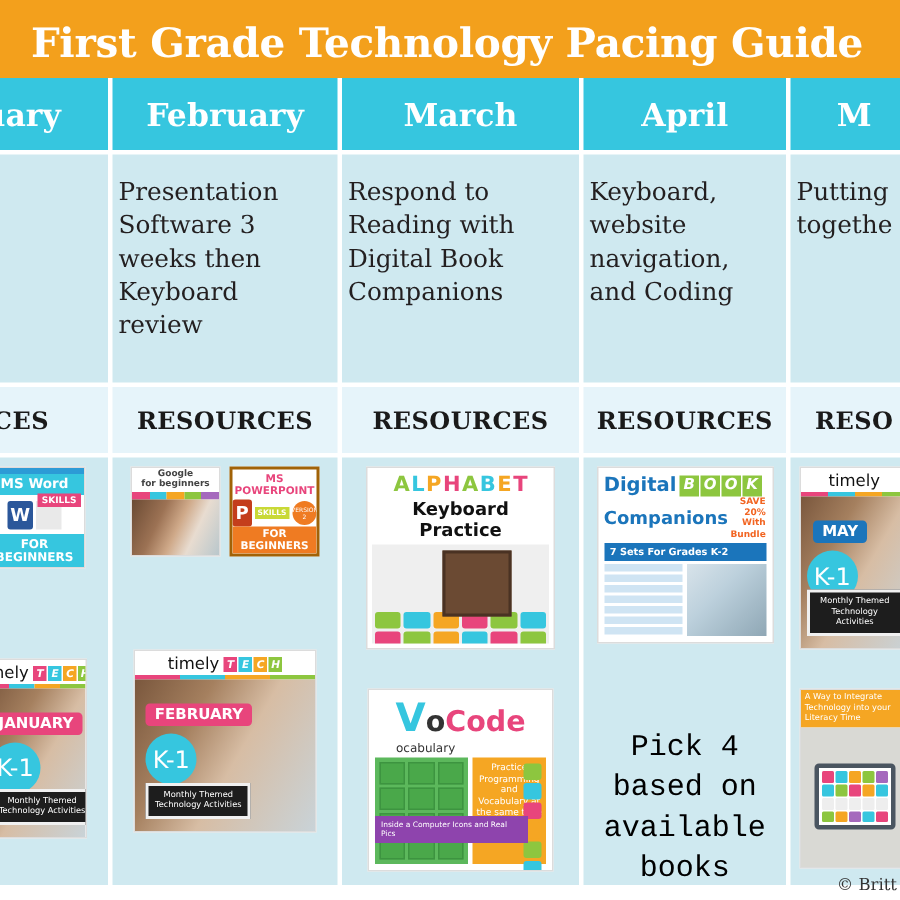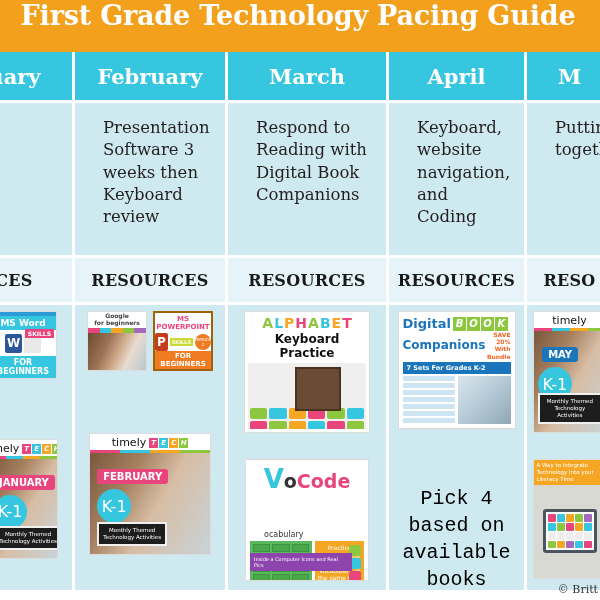--- a/index.html
+++ b/index.html
@@ -8,21 +8,21 @@
     background:#ffffff;
     font-family:"Liberation Serif", serif;
   }
   .page{position:relative;width:600px;height:600px;overflow:hidden;background:#fff;}
 
   
   .title-bar{
     position:absolute;left:0;top:0;width:600px;height:60px;
     background:#F3A01C;
     border-bottom:2px solid #E08E10;
-    display:flex;align-items:flex-start;justify-content:center;
+    display:flex;align-items:center;justify-content:center;
     box-sizing:border-box;
   }
   .title-bar .title-text{
     color:#ffffff;
     font-family:"DejaVu Serif", serif;
     font-weight:bold;
     font-size:27px;
     letter-spacing:-0.2px;
     white-space:nowrap;
     transform:translateX(-2px);
@@ -52,21 +52,21 @@
   }
 
   
   .topic-row{
     position:absolute;left:-72px;top:103px;width:672px;
     display:grid;grid-template-columns:144px 150px 158px 135px 85px;column-gap:3px;
   }
   .topic-cell{
     background:#CFE9F0;
     height:152px;
-    padding:14px 12px 8px 28px;
+    padding:14px 12px 8px 4px;
     box-sizing:border-box;
     color:#231f20;
     font-family:"DejaVu Serif", serif;
     font-size:16.5px;
     line-height:1.35;
   }
 
   
   .res-row{
     position:absolute;left:-72px;top:258px;width:672px;
@@ -150,21 +150,21 @@
   .tw-alpha .ah span{font-family:"DejaVu Sans",sans-serif;font-weight:bold;font-size:14px;}
   .tw-alpha .ah2{font-family:"DejaVu Sans",sans-serif;font-weight:bold;font-size:12px;text-align:center;color:#111;margin-top:1px;}
   .tw-alpha .akeys{flex:1;margin-top:3px;position:relative;background:#efefef;overflow:hidden;}
   .tw-alpha .krow{display:flex;gap:2px;padding:1px 2px;}
   .tw-alpha .krow i{flex:1;height:11px;border-radius:2px;}
   .tw-alpha .scrn{position:absolute;left:40%;top:4px;width:42px;height:40px;background:#6b4a33;border:2px solid #4a3223;}
 
   
   .tw-vocode{width:124px;height:122px;background:#fff;display:flex;flex-direction:column;align-items:center;padding:4px;}
   .tw-vocode .vh{display:flex;align-items:baseline;font-family:"DejaVu Sans",sans-serif;font-weight:bold;font-size:19px;}
-  .tw-vocode .vsub{font-family:"DejaVu Sans",sans-serif;font-size:8px;color:#333;align-self:flex-start;margin-left:14px;margin-top:36px;}
+  .tw-vocode .vsub{font-family:"DejaVu Sans",sans-serif;font-size:8px;color:#333;align-self:flex-start;margin-left:14px;}
   .tw-vocode .vbody{flex:1;width:100%;display:flex;gap:3px;margin-top:2px;}
   .tw-vocode .vgrid{width:62px;background:#5cb85c;display:grid;grid-template-columns:repeat(3,1fr);grid-template-rows:repeat(4,1fr);gap:2px;padding:3px;box-sizing:border-box;}
   .tw-vocode .vgrid i{background:#4aa84a;border:1px solid #3d9440;}
   .tw-vocode .vcall{flex:1;background:#F5A623;color:#fff;font-family:"DejaVu Sans",sans-serif;font-size:6px;text-align:center;padding:3px 2px;line-height:1.25;}
   .tw-vocode .vstrip{position:absolute;right:3px;top:4px;width:12px;display:flex;flex-direction:column;gap:2px;}
   .tw-vocode .vstrip i{height:11px;border-radius:2px;}
   .tw-vocode .varrow{position:absolute;right:12px;bottom:14px;background:#8E44AD;color:#fff;font-size:5px;font-family:"DejaVu Sans",sans-serif;padding:3px 4px;}
 
   
   .tw-dbc{width:118px;height:118px;background:#fff;display:flex;flex-direction:column;padding:4px;box-sizing:border-box;}

